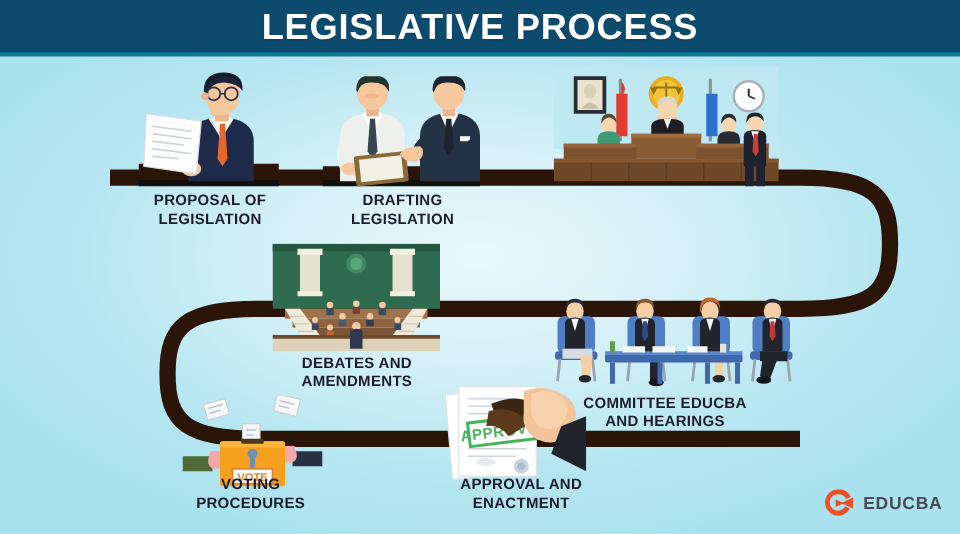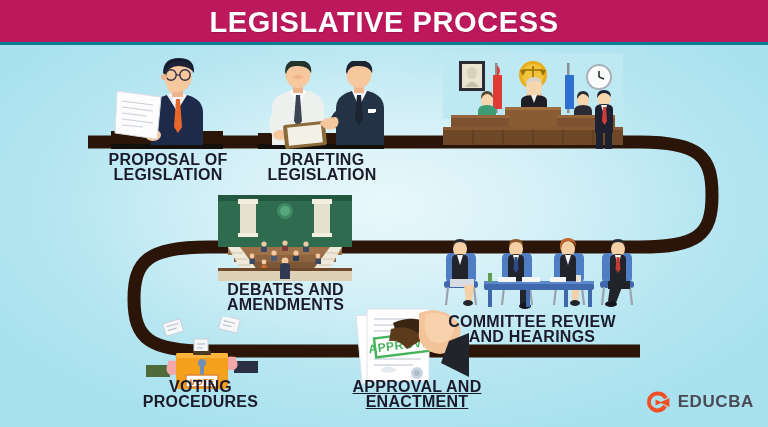--- a/index.html
+++ b/index.html
@@ -9,21 +9,21 @@
     font-family:"Liberation Sans", sans-serif;
     background:#ffffff;
   }
   #page{
     position:relative;width:768px;height:427px;overflow:hidden;
     background:#ade5ef;
   }
   
   #header{
     position:absolute;left:0;top:0;width:768px;height:45px;
-    background:#be185d;
+    background:#0c4a6e;
     display:flex;align-items:center;justify-content:center;
     z-index:40;
   }
   #header:after{
     content:"";position:absolute;left:0;bottom:0;width:100%;height:3px;
     background:#0a7e95;
   }
   #title{
     color:#ffffff;font-size:29px;font-weight:bold;letter-spacing:.6px;
     font-family:"Liberation Sans", sans-serif;
@@ -33,36 +33,36 @@
   #canvas{
     position:absolute;left:0;top:45px;width:768px;height:382px;
     background:
       radial-gradient(ellipse 58% 62% at 50% 42%, #e9f8fb 0%, #d4f0f7 38%, #b6e6f1 72%, #a9e2ee 100%);
     overflow:hidden;
   }
   #roadsvg{position:absolute;left:0;top:0;width:768px;height:382px;}
   
   .label{
     position:absolute;text-align:center;color:#1b1b2b;
-    font-size:16px;font-weight:bold;line-height:14.5px;
+    font-size:12px;font-weight:bold;line-height:14.5px;
     letter-spacing:.25px;white-space:pre-line;
     font-family:"Liberation Sans", sans-serif;
     z-index:25;
   }
   
   .scene{position:absolute;z-index:20;}
   .scene svg{display:block;}
   
   #logo{
     position:absolute;right:14px;bottom:12px;
     display:flex;align-items:center;gap:7px;z-index:50;
   }
   #logo-mark{width:26px;height:26px;}
   #logo-text{
-    font-size:17px;font-weight:bold;color:#4a4a55;letter-spacing:.6px;
+    font-size:14px;font-weight:bold;color:#4a4a55;letter-spacing:.6px;
     font-family:"Liberation Sans", sans-serif;
   }
 </style>
 </head>
 <body>
 
 <div id="page">
 
   <div id="header">
     <div id="title">LEGISLATIVE PROCESS</div>
@@ -368,21 +368,21 @@
           <rect x="162" y="53" width="4" height="17"></rect>
         </g>
 
         <rect x="62" y="36" width="4" height="9" fill="#5f9e4a"></rect>
         <rect x="72" y="40" width="18" height="5" fill="#f4f6f8"></rect>
         <rect x="96" y="40" width="18" height="5" fill="#f4f6f8"></rect>
         <rect x="124" y="40" width="16" height="5" fill="#f4f6f8"></rect>
         <rect x="150" y="38" width="5" height="7" fill="#e8e2d4"></rect>
       </svg>
     </div>
-    <div class="label" style="left:432px;top:270px;width:200px;">COMMITTEE REVIEW
+    <div class="label" style="left:432px;top:270px;width:200px;">COMMITTEE EDUCBA
 AND HEARINGS</div>
 
     <div class="scene" style="left:146px;top:272px;">
       <svg width="112" height="84" viewBox="0 0 112 84">
 
         <rect x="18" y="4" width="18" height="13" rx="1" fill="#f6f8fa" stroke="#c8d0d8" stroke-width="1" transform="rotate(-16 27 10)"></rect>
         <g stroke="#b9c2cb" stroke-width="1.2" transform="rotate(-16 27 10)">
           <line x1="21" y1="8" x2="33" y2="8"></line>
             <line x1="21" y1="12" x2="30" y2="12"></line>
         </g>
@@ -442,21 +442,21 @@
 
         <path d="M52 26 Q76 16 92 30 L80 44 Q66 32 56 38 Z" fill="#3a2512"></path>
         <path d="M50 32 Q70 26 82 42 L66 52 Q58 42 48 44 Z" fill="#5c3a1c"></path>
 
         <path d="M78 16 Q100 8 116 24 Q124 34 114 48 Q104 62 88 54 Q76 46 78 34 Z" fill="#f3c49a"></path>
         <path d="M84 18 Q98 12 110 22 Q116 30 110 40 Q102 50 90 44 Q82 36 84 22 Z" fill="#f8d2ad"></path>
 
         <path d="M108 44 L128 36 L128 80 L100 66 Z" fill="#22242c"></path>
       </svg>
     </div>
-    <div class="label" style="left:337px;top:335px;width:160px;text-decoration:underline;">APPROVAL AND
+    <div class="label" style="left:337px;top:335px;width:160px;">APPROVAL AND
 ENACTMENT</div>
 
     <div id="logo">
       <svg id="logo-mark" viewBox="0 0 32 32">
         <path d="M16 3 A13 13 0 1 0 27 22 L22.2 19.6 A8 8 0 1 1 16 8 A8 8 0 0 1 23.3 12.6 L27.9 10.4 A13 13 0 0 0 16 3 Z" fill="#f04e23"></path>
         <path d="M30 11 L18.5 16.6 L30 22 Z" fill="#f04e23"></path>
         <path d="M13 13 L21 16.7 L13 20.4 Z" fill="#f04e23"></path>
       </svg>
       <div id="logo-text">EDUCBA</div>
     </div>

